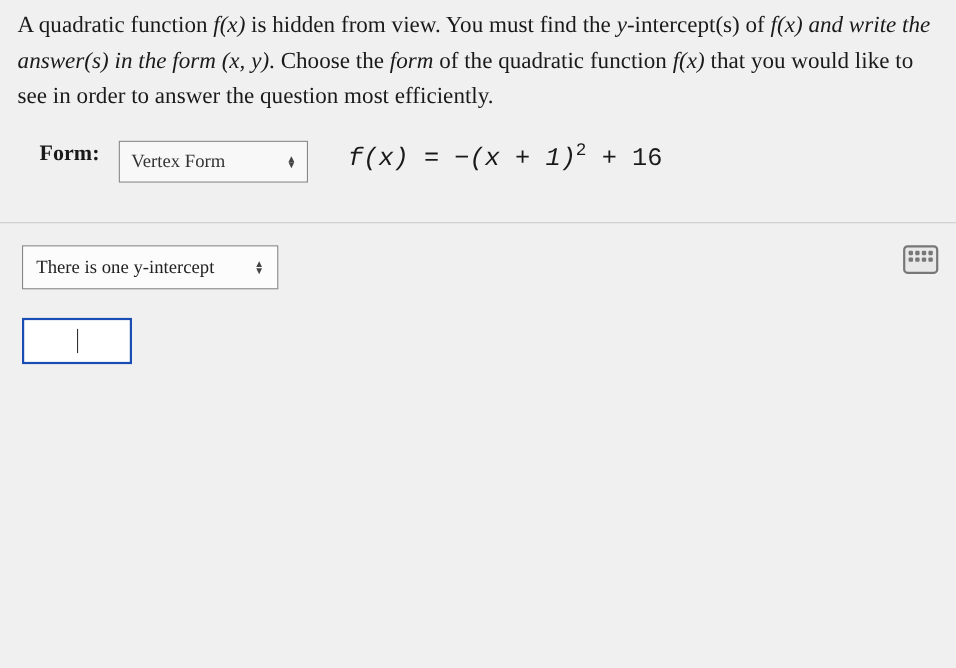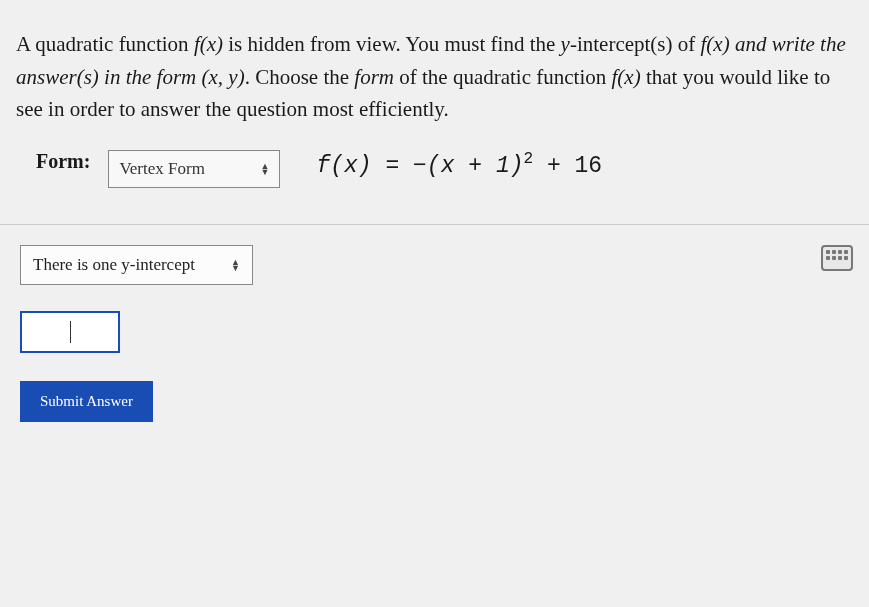--- a/index.html
+++ b/index.html
@@ -9,21 +9,21 @@
     }
     body {
       font-family: 'Times New Roman', Georgia, serif;
       background: #f0f0f0;
       width: 869px;
       height: 607px;
       overflow: hidden;
       color: #1a1a1a;
     }
     .container {
-      padding: 28px 16px 0 16px;
+      padding: 6px 16px 0 16px;
     }
     .question-text {
       font-size: 21px;
       line-height: 1.55;
       color: #1a1a1a;
       margin-bottom: 24px;
     }
     .italic {
       font-style: italic;
     }
@@ -203,14 +203,13 @@
     <span class="stepper-icon">
       <span>▲</span>
         <span>▼</span>
     </span>
   </div>
 
   <div class="answer-input">
     <span class="cursor-line"></span>
   </div>
 
-  <button class="submit-btn">Submit Answer</button>
 </div>
 
 </body></html>

